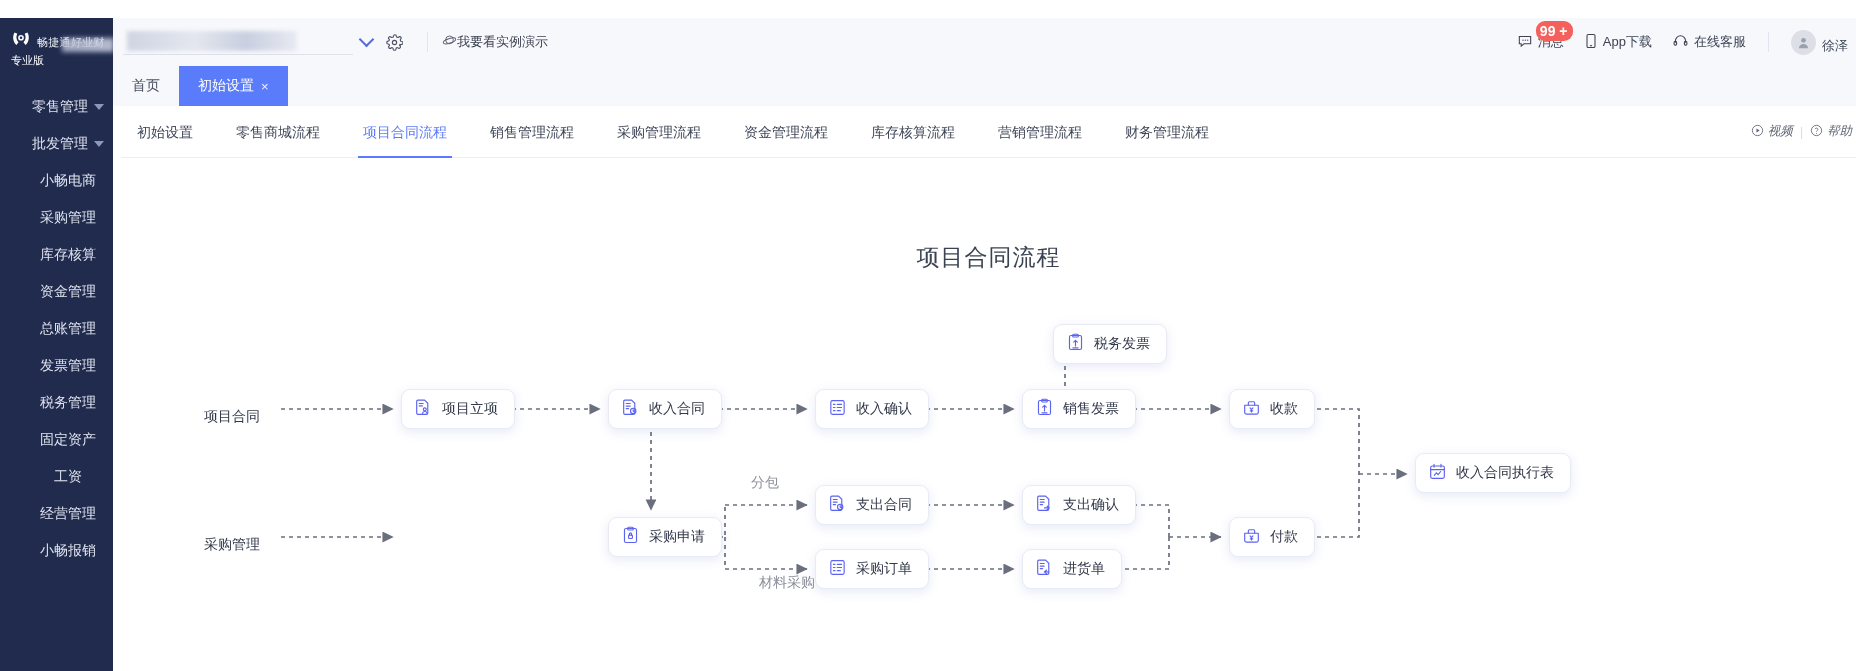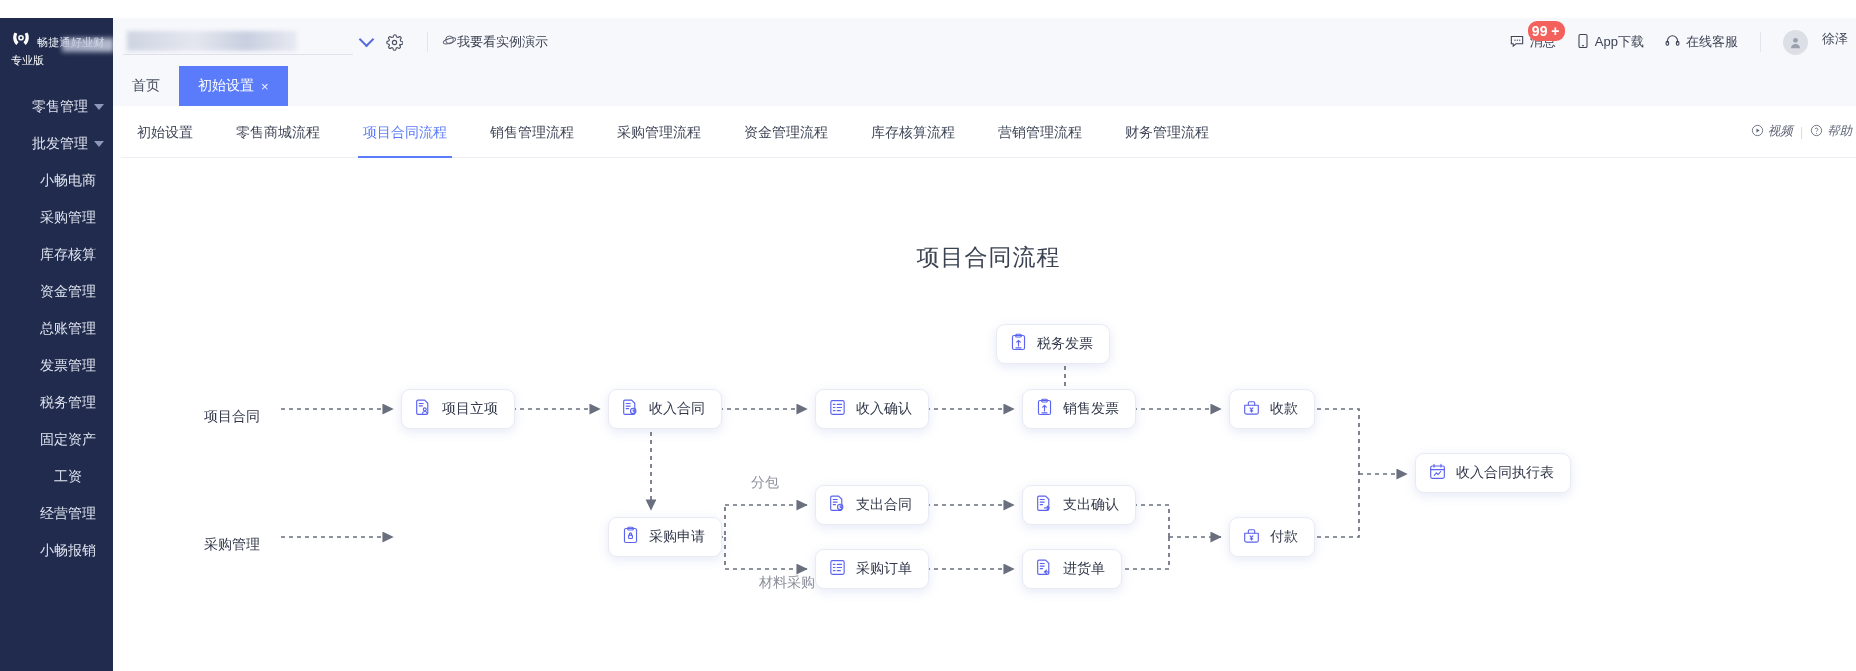--- a/index.html
+++ b/index.html
@@ -64,21 +64,21 @@
   .hdr-right {
     margin-left: auto; display: flex; align-items: center; gap: 20px;
     padding-right: 8px; font-size: 13px; color: #3c4353;
   }
   .hdr-act { display: flex; align-items: center; gap: 5px; cursor: pointer; position: relative; }
   .badge {
     position: absolute; left: 19px; top: -12px; background: #f4615c; color: #fff;
     font-size: 14px; line-height: 1; padding: 3px 5px 3px 4px; border-radius: 9px;
     font-weight: bold; white-space: nowrap;
   }
-  .avatar-wrap { display: flex; align-items: flex-start; gap: 14px; cursor: pointer; }
+  .avatar-wrap { display: flex; align-items: flex-end; gap: 6px; cursor: pointer; }
   .avatar {
     width: 25px; height: 25px; border-radius: 50%; background: #dcdfe6;
     display: flex; align-items: center; justify-content: center;
   }
 
   
   #tabstrip {
     position: absolute; left: 113px; top: 66px; right: 0; height: 40px;
     background: #f7f8fc; display: flex; align-items: flex-end;
   }
@@ -347,21 +347,21 @@
           <line x1="797" y1="347" x2="893" y2="347" marker-end="url(#ar)"></line>
           <line x1="797" y1="411" x2="893" y2="411" marker-end="url(#ar)"></line>
 
           <path d="M1004 347 L1048 347 L1048 379"></path>
           <path d="M1004 411 L1048 411 L1048 379"></path>
           <line x1="1048" y1="379" x2="1100" y2="379" marker-end="url(#ar)"></line>
         </g>
       </svg>
 
       <div id="nodes">
-          <div class="node" style="left: 875px; top: 166px;">
+          <div class="node" style="left: 932px; top: 166px;">
             <span><svg width="19" height="19" viewBox="0 0 24 24" fill="none" stroke="#5b63f0" stroke-width="1.45" stroke-linecap="round" stroke-linejoin="round">
                 <rect x="4.4" y="3.2" width="15.2" height="17.6" rx="2"></rect>
                 <rect x="8.4" y="1.6" width="7.2" height="3.4" rx="1.2"></rect>
                 <path d="M12 16.4V9.2M12 9.2l-2.3 2.3M12 9.2l2.3 2.3"></path>
                 <path d="M8.8 18.8h6.4"></path>
               </svg></span>
             <span>税务发票</span>
           </div>
           <div class="node" style="left: 280px; top: 231px;">
             <span><svg width="19" height="19" viewBox="0 0 24 24" fill="none" stroke="#5b63f0" stroke-width="1.45" stroke-linecap="round" stroke-linejoin="round">

